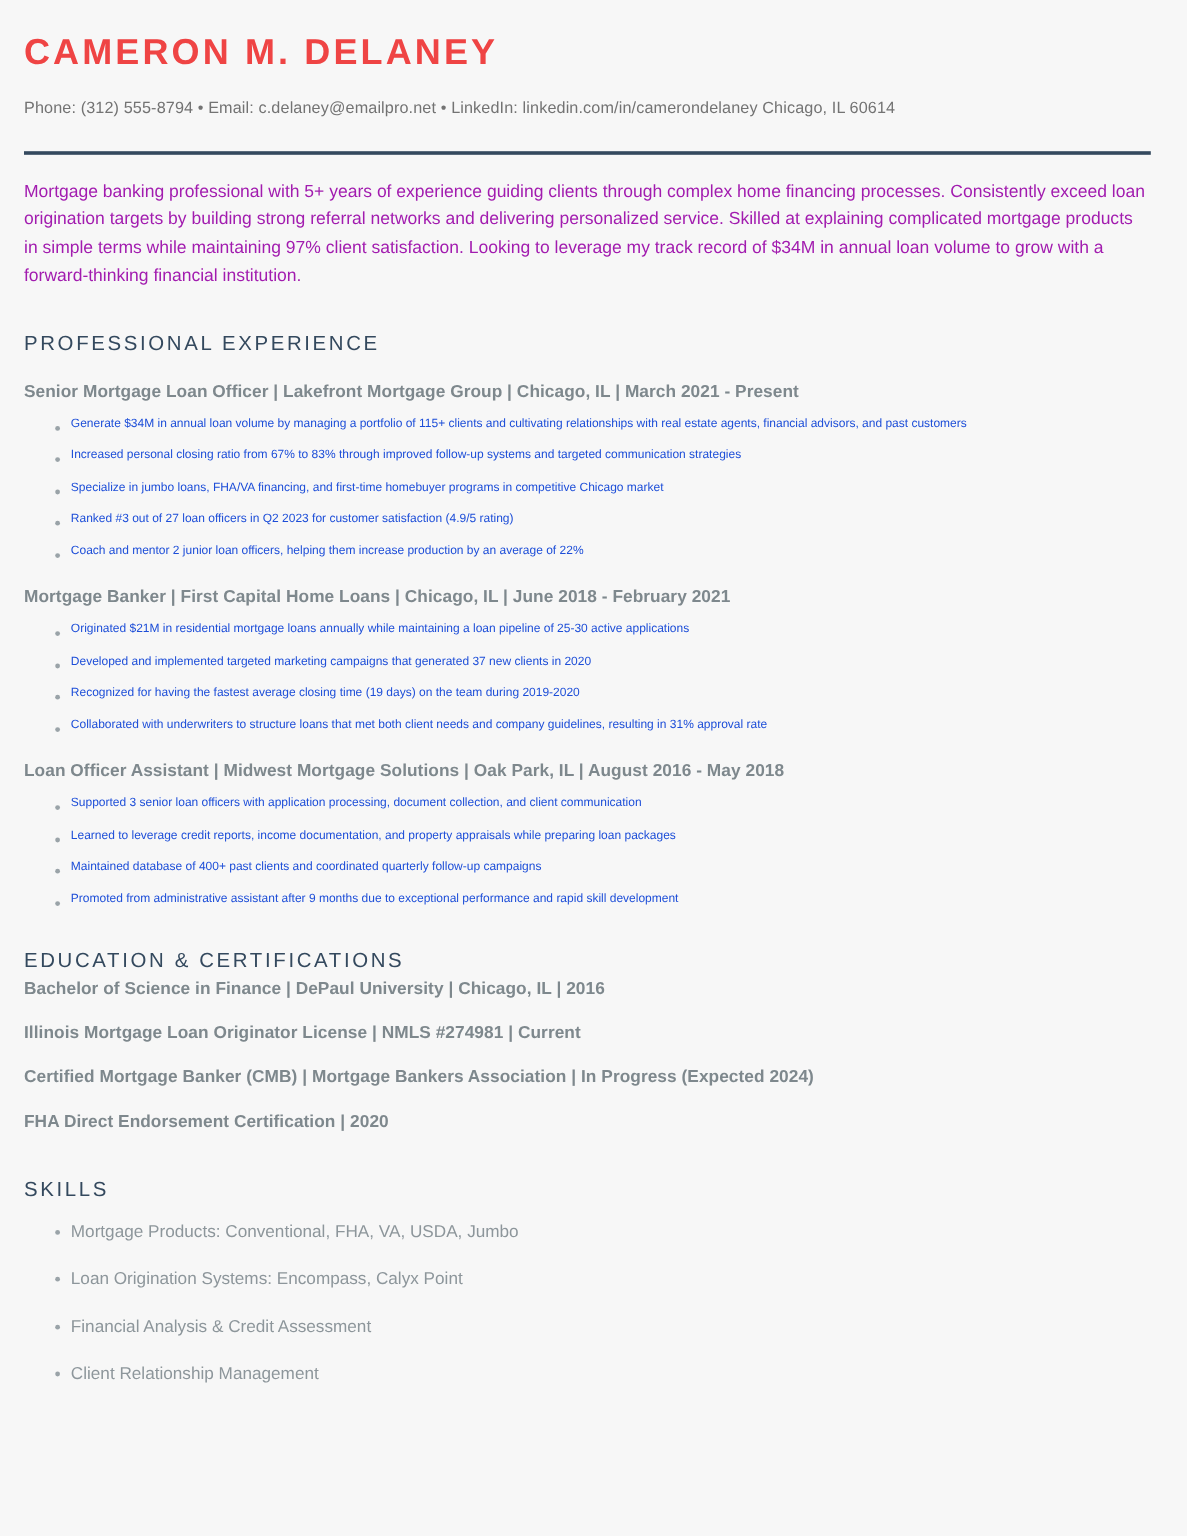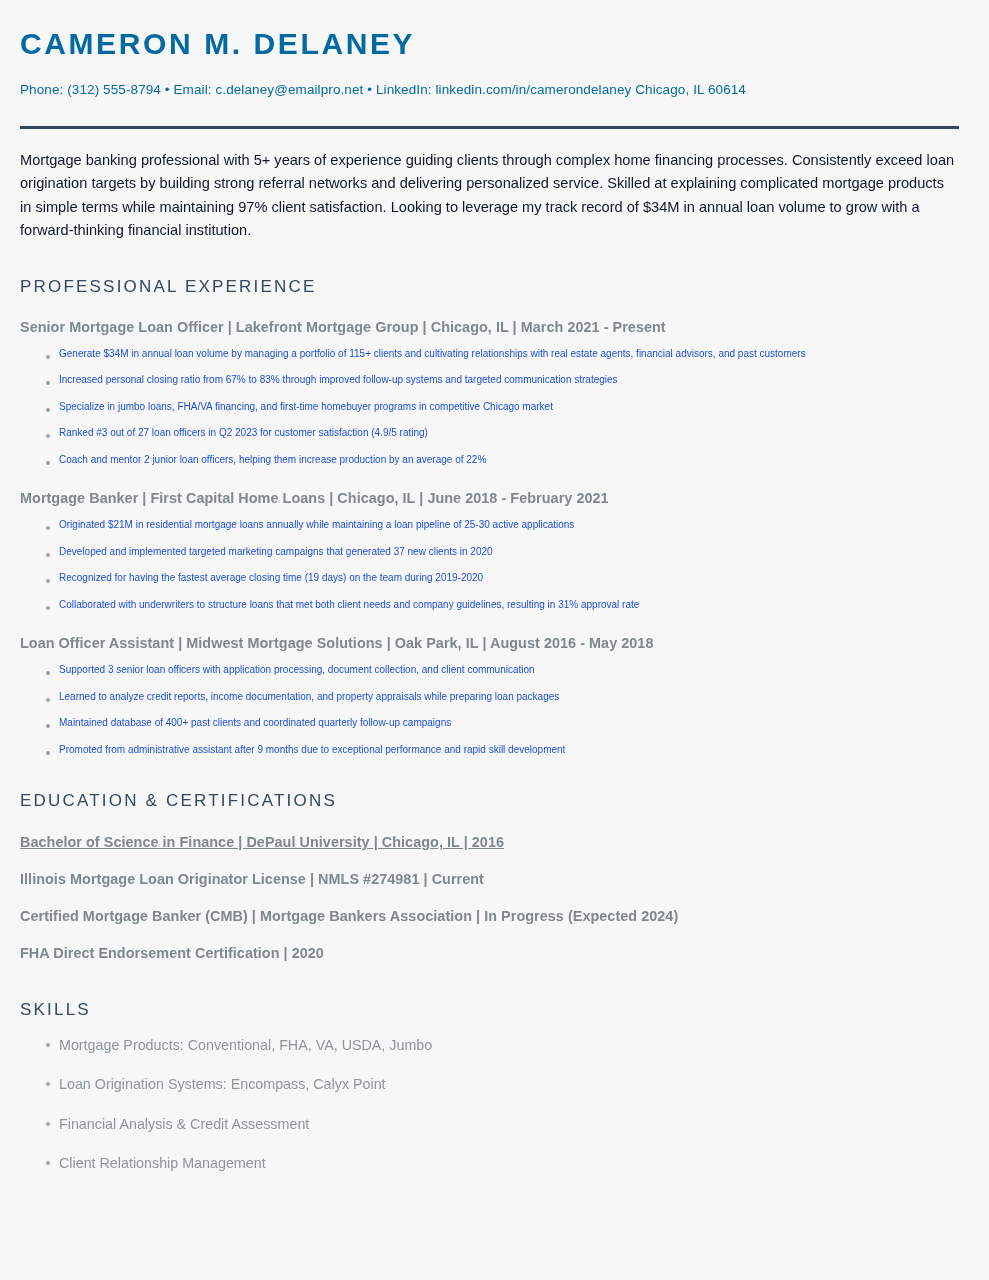--- a/index.html
+++ b/index.html
@@ -20,42 +20,42 @@
     padding: 22px 30px 0 20px;
     background: #f7f7f7;
     overflow: hidden;
   }
 
   
   .name {
     font-size: 30px;
     font-weight: bold;
     letter-spacing: 2.6px;
-    color: #0369a1;
+    color: #ef4444;
     margin: 4px 0 0 0;
     line-height: 1.2;
   }
   .contact {
     font-size: 13.5px;
-    color: #0369a1;
+    color: #737373;
     margin-top: 19px;
     letter-spacing: 0.1px;
     line-height: 1.4;
   }
   .rule {
     border: none;
     border-top: 3px solid #34495e;
     margin: 26px 0 0 0;
     width: 100%;
   }
 
   
   .summary {
     font-size: 14.6px;
-    color: #0f172a;
+    color: #a21caf;
     line-height: 1.61;
     margin-top: 20px;
     max-width: 945px;
   }
 
   
   .section-title {
     font-size: 17px;
     font-weight: normal;
     letter-spacing: 2.2px;
@@ -101,21 +101,21 @@
     background: #9aa3a8;
   }
 
   .edu-entry {
     font-size: 14.4px;
     font-weight: bold;
     color: #7e888d;
     margin-top: 21px;
     letter-spacing: 0.05px;
   }
-  .edu-entry.first { margin-top: 23px; text-decoration: underline; }
+  .edu-entry.first { margin-top: 5px; }
 
   ul.skills {
     list-style: none;
     margin: 14px 0 0 0;
     padding: 0;
   }
   ul.skills li {
     position: relative;
     font-size: 14.3px;
     color: #8d969b;
@@ -164,21 +164,21 @@
     <ul class="bullets">
       <li>Originated $21M in residential mortgage loans annually while maintaining a loan pipeline of 25-30 active applications</li>
       <li>Developed and implemented targeted marketing campaigns that generated 37 new clients in 2020</li>
       <li>Recognized for having the fastest average closing time (19 days) on the team during 2019-2020</li>
       <li>Collaborated with underwriters to structure loans that met both client needs and company guidelines, resulting in 31% approval rate</li>
     </ul>
 
     <div class="job-header">Loan Officer Assistant | Midwest Mortgage Solutions | Oak Park, IL | August 2016 - May 2018</div>
     <ul class="bullets">
       <li>Supported 3 senior loan officers with application processing, document collection, and client communication</li>
-      <li>Learned to analyze credit reports, income documentation, and property appraisals while preparing loan packages</li>
+      <li>Learned to leverage credit reports, income documentation, and property appraisals while preparing loan packages</li>
       <li>Maintained database of 400+ past clients and coordinated quarterly follow-up campaigns</li>
       <li>Promoted from administrative assistant after 9 months due to exceptional performance and rapid skill development</li>
     </ul>
 
   </div>
 
   <h2 class="section-title">EDUCATION &amp; CERTIFICATIONS</h2>
 
   <div>
     <div class="edu-entry first">Bachelor of Science in Finance | DePaul University | Chicago, IL | 2016</div>

